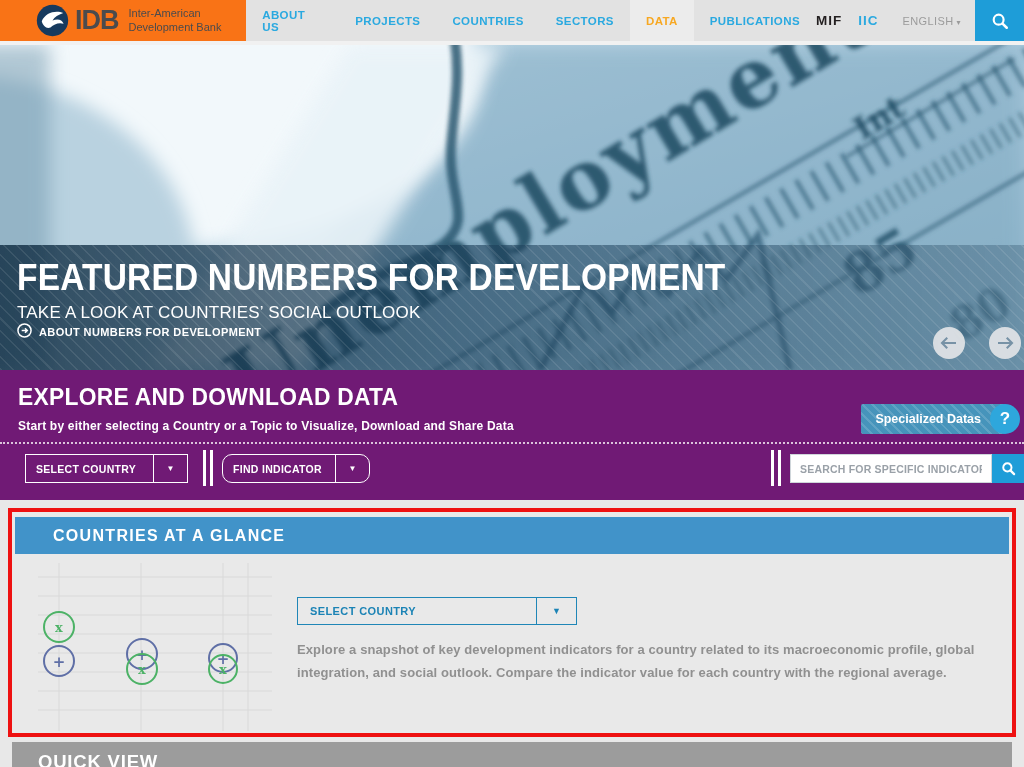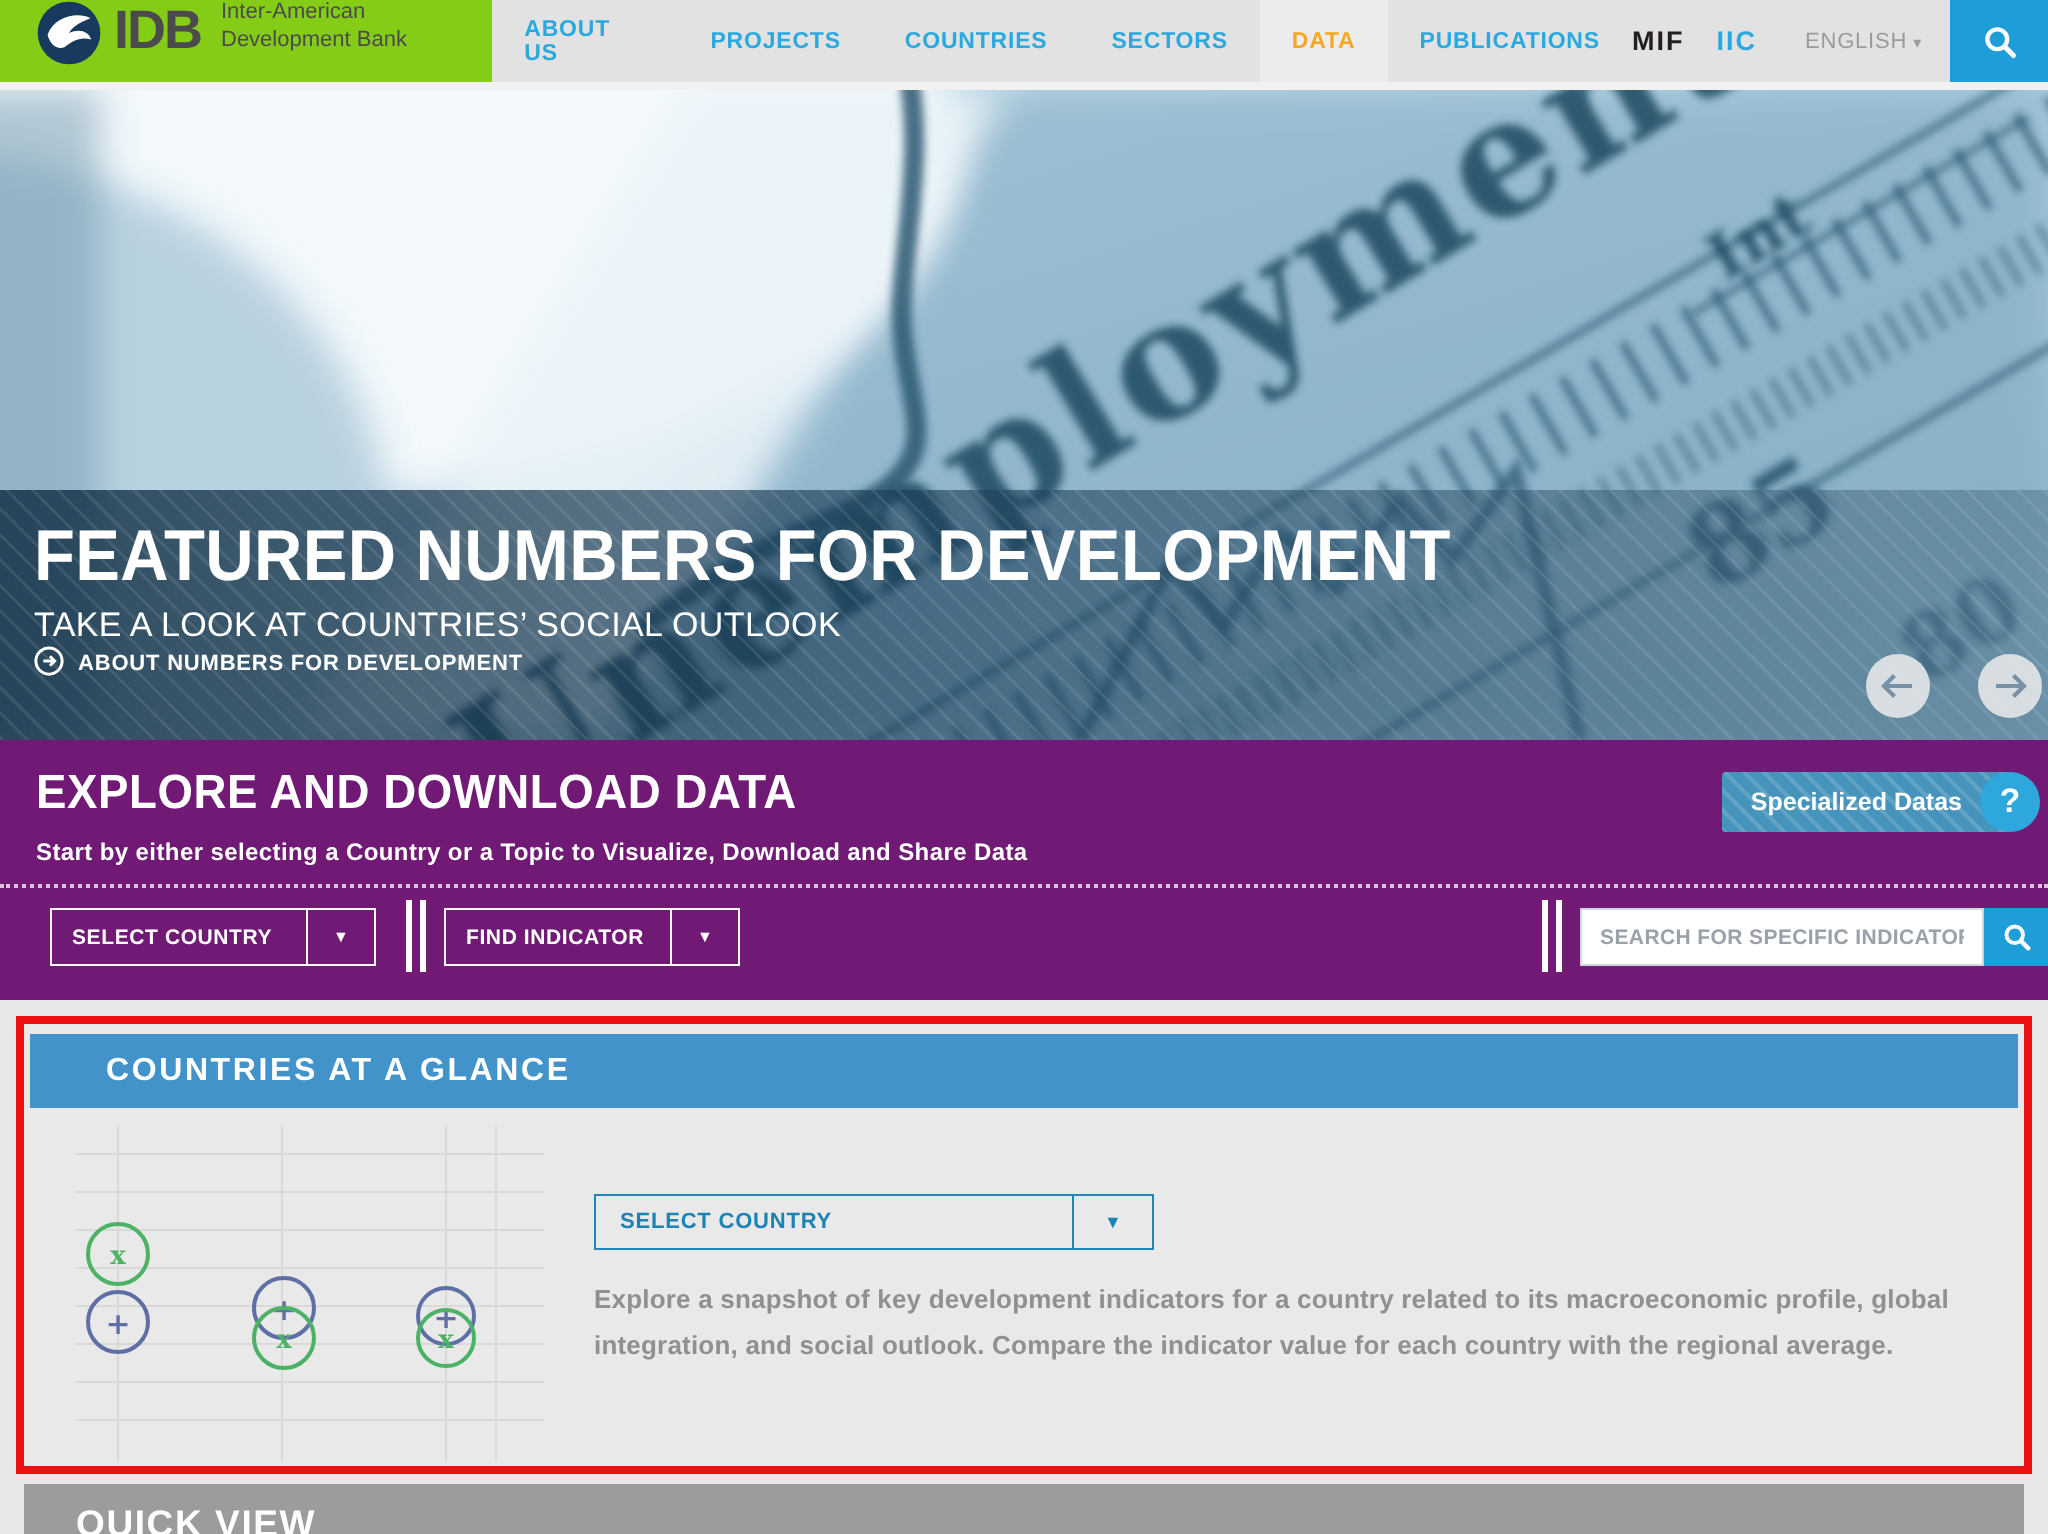--- a/index.html
+++ b/index.html
@@ -2,21 +2,21 @@
 <html><head>
 <meta charset="utf-8">
 <style>
   * { margin:0; padding:0; box-sizing:border-box; }
   html,body { width:1024px; height:767px; overflow:hidden; }
   body { font-family:"Liberation Sans", sans-serif; background:#e8e8e8; position:relative; }
 
   
   .topbar { height:41px; background:#e2e2e2; display:flex; align-items:stretch; }
   .topbar-strip { height:4px; background:#f1f1f1; }
-  .logo-box { width:247px; background:#84cc16; display:flex; align-items:flex-start; padding-left:18px; cursor:pointer; }
+  .logo-box { width:247px; background:#f97316; display:flex; align-items:center; padding-left:36px; cursor:pointer; }
   .logo-abbr { font-size:27px; font-weight:bold; color:#4b4b4d; letter-spacing:-1px; margin:0 10px 0 6px; }
   .logo-name { font-size:11px; color:#4b4b4d; line-height:1.25; }
   .nav { display:flex; align-items:stretch; }
   .nav-item { display:flex; align-items:center; padding:0 16px; font-size:11.5px; font-weight:bold; color:#2aa9e0; letter-spacing:.4px; cursor:pointer; }
   .nav-item.active { color:#f7a823; background:#ececec; }
   .top-right { margin-left:auto; display:flex; align-items:center; }
   .mif { font-size:13.5px; font-weight:bold; color:#231f20; letter-spacing:1px; margin-right:16px; cursor:pointer; }
   .iic { font-size:13.5px; font-weight:bold; color:#2aa9e0; letter-spacing:1px; margin-right:24px; cursor:pointer; }
   .lang { font-size:11px; font-weight:normal; color:#9b9b9b; letter-spacing:.4px; margin-right:14px; cursor:pointer; }
   .lang .caret { font-size:8px; margin-left:3px; }
@@ -35,33 +35,33 @@
   .hero-sub { font-size:17px; margin-top:4px; letter-spacing:.2px; }
   .hero-about { display:flex; align-items:flex-end; cursor:pointer; }
   .hero-about span.txt { font-size:11px; font-weight:bold; letter-spacing:.4px; margin-left:7px; }
   .carousel { position:absolute; right:3px; bottom:11px; display:flex; }
   .c-btn { width:32px; height:32px; border-radius:50%; background:rgba(222,226,229,.95); display:flex; align-items:center; justify-content:center; margin-left:24px; cursor:pointer; }
 
   
   .explore { position:relative; height:130px; background:#701a75; color:#fff; }
   .explore-title { position:absolute; left:18px; top:13px; font-size:24px; font-weight:800; letter-spacing:.3px; transform:scaleX(.95); transform-origin:left; white-space:nowrap; }
   .explore-sub { position:absolute; left:18px; top:49px; font-size:12px; font-weight:bold; letter-spacing:.2px; }
-  .specialized { position:absolute; right:20px; top:16px; display:flex; align-items:center; }
+  .specialized { position:absolute; right:20px; top:34px; display:flex; align-items:center; }
   .spec-btn { height:30px; line-height:30px; padding:0 24px 0 14px; font-size:12.5px; font-weight:bold; color:#fff;
     background-color:#4694bb;
     background-image:repeating-linear-gradient(45deg, rgba(255,255,255,.14) 0 2px, rgba(255,255,255,0) 2px 7px);
     border-radius:2px; cursor:pointer; white-space:nowrap; }
   .spec-help { width:30px; height:30px; margin-left:-15px; margin-right:-16px; border-radius:50%; background:#2ea7dc; color:#fff;
     font-size:17px; font-weight:bold; display:flex; align-items:center; justify-content:center; cursor:pointer; }
   .dotted-sep { position:absolute; left:0; right:0; top:72px; border-top:2px dotted rgba(255,255,255,.75); }
   .wdrop { position:absolute; top:84px; height:29px; border:1px solid #fff; display:flex; align-items:stretch; cursor:pointer; }
   .wdrop .lbl { flex:1; display:flex; align-items:center; padding-left:10px; font-size:10.5px; font-weight:bold; letter-spacing:.3px; }
   .wdrop .car { width:34px; border-left:1px solid #fff; display:flex; align-items:center; justify-content:center; font-size:8px; }
   .dd-country { left:25px; width:163px; }
-  .dd-indicator { left:222px; width:148px; }
+  .dd-indicator { left:222px; width:148px;border-radius:10px; }
   .dbl-sep { position:absolute; top:80px; width:11px; height:36px; }
   .dbl-sep i { position:absolute; top:0; bottom:0; width:3px; background:#fff; }
   .dbl-sep i.b2 { left:7px; }
   .sep1 { left:203px; } .sep2 { left:771px; }
   .search-wrap { position:absolute; left:790px; top:84px; height:29px; display:flex; }
   .search-input { width:202px; height:29px; border:1px solid #cfd6da; padding:0 9px; font-family:"Liberation Sans",sans-serif;
     font-size:10.5px; font-weight:bold; color:#555; letter-spacing:.2px; outline:none; }
   .search-input::placeholder { color:#9aa1a8; }
   .search-go { width:33px; height:29px; background:#1e9dd8; border:none; display:flex; align-items:center; justify-content:center; cursor:pointer; }
 

